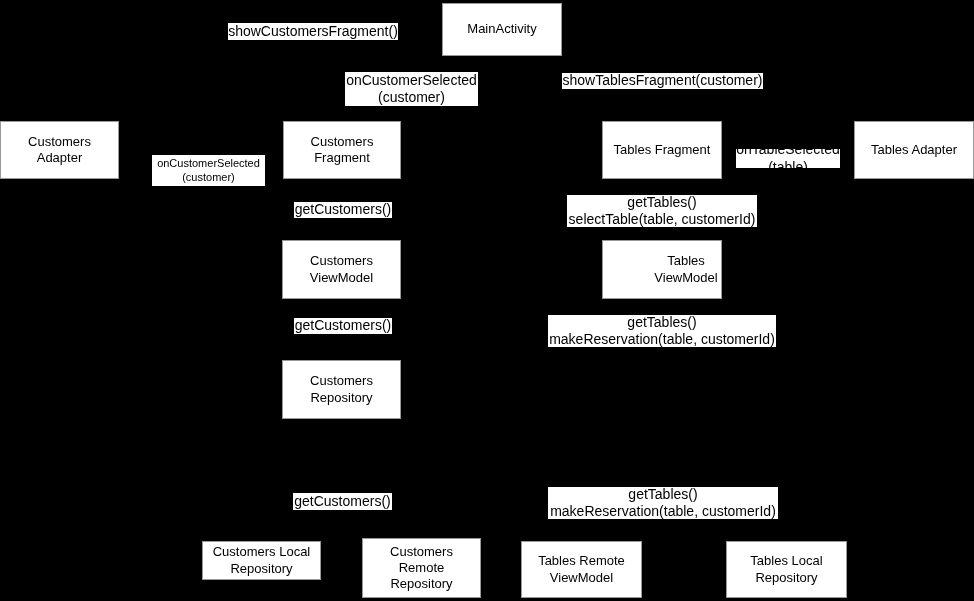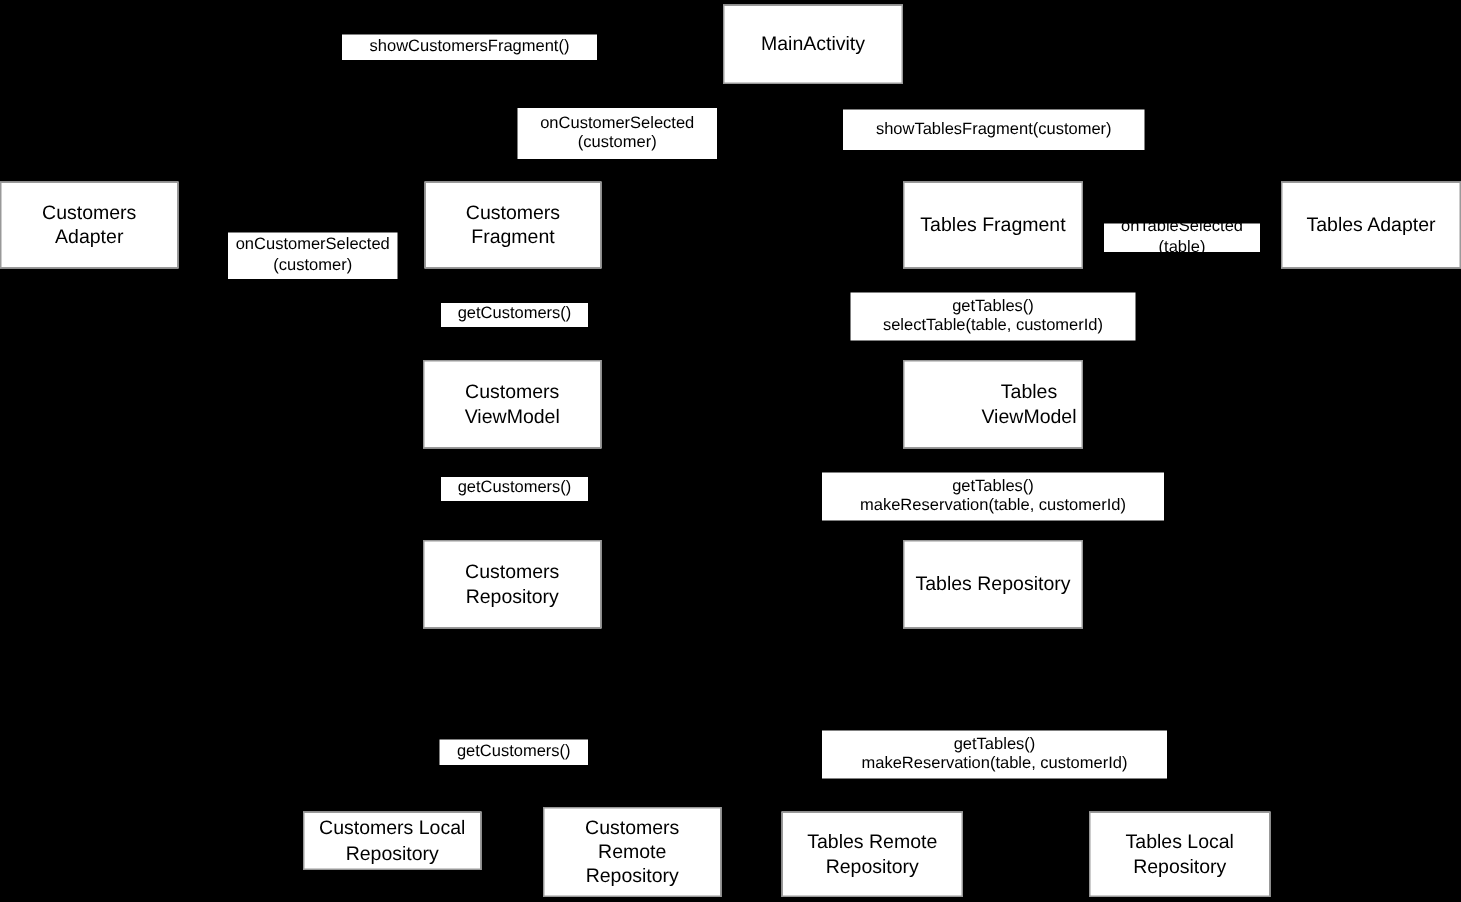--- a/index.html
+++ b/index.html
@@ -31,58 +31,57 @@
   }
   .edge-label {
     position: absolute;
     box-sizing: border-box;
     background: #ffffff;
     color: #000000;
     display: flex;
     align-items: center;
     justify-content: center;
     text-align: center;
-    font-size: 11px;
+    font-size: 14px;
     line-height: 1.22;
     white-space: pre-line;
   }
   .edge-label.small {
     font-size: 11px;
   }
 </style>
 </head>
 <body>
 
 <div id="canvas" style="background: rgb(0, 0, 0);">
-    <div class="node" style="background: rgb(255, 255, 255); border-color: rgb(153, 153, 153); color: rgb(0, 0, 0); left: 442px; top: 3px; width: 120px; height: 53px; margin-left: 40px;">MainActivity</div>
+    <div class="node" style="background: rgb(255, 255, 255); border-color: rgb(153, 153, 153); color: rgb(0, 0, 0); left: 442px; top: 3px; width: 120px; height: 53px;">MainActivity</div>
     <div class="node" style="background: rgb(255, 255, 255); border-color: rgb(153, 153, 153); color: rgb(0, 0, 0); left: 0px; top: 121px; width: 119px; height: 58px;">Customers
 Adapter</div>
     <div class="node" style="background: rgb(255, 255, 255); border-color: rgb(153, 153, 153); color: rgb(0, 0, 0); left: 283px; top: 121px; width: 118px; height: 58px;">Customers
 Fragment</div>
     <div class="node" style="background: rgb(255, 255, 255); border-color: rgb(153, 153, 153); color: rgb(0, 0, 0); left: 602px; top: 121px; width: 120px; height: 58px;">Tables Fragment</div>
     <div class="node" style="background: rgb(255, 255, 255); border-color: rgb(153, 153, 153); color: rgb(0, 0, 0); left: 854px; top: 121px; width: 120px; height: 58px;">Tables Adapter</div>
     <div class="node" style="background: rgb(255, 255, 255); border-color: rgb(153, 153, 153); color: rgb(0, 0, 0); left: 282px; top: 240px; width: 119px; height: 59px;">Customers
 ViewModel</div>
     <div class="node" style="background: rgb(255, 255, 255); border-color: rgb(153, 153, 153); color: rgb(0, 0, 0); left: 602px; top: 240px; width: 120px; height: 59px; padding-left: 48px;">Tables ViewModel</div>
     <div class="node" style="background: rgb(255, 255, 255); border-color: rgb(153, 153, 153); color: rgb(0, 0, 0); left: 282px; top: 360px; width: 119px; height: 59px;">Customers
 Repository</div>
-    <div class="node" style="background: rgb(255, 255, 255); border-color: rgb(153, 153, 153); color: rgb(0, 0, 0); left: 602px; top: 360px; width: 120px; height: 59px;">Tables Repository</div>
     <div class="node" style="background: rgb(255, 255, 255); border-color: rgb(153, 153, 153); color: rgb(0, 0, 0); left: 202px; top: 541px; width: 119px; height: 39px;">Customers Local
 Repository</div>
     <div class="node" style="background: rgb(255, 255, 255); border-color: rgb(153, 153, 153); color: rgb(0, 0, 0); left: 362px; top: 538px; width: 119px; height: 60px;">Customers
 Remote
 Repository</div>
     <div class="node" style="background: rgb(255, 255, 255); border-color: rgb(153, 153, 153); color: rgb(0, 0, 0); left: 521px; top: 541px; width: 121px; height: 57px;">Tables Remote
-Repository</div>
+ViewModel</div>
     <div class="node" style="background: rgb(255, 255, 255); border-color: rgb(153, 153, 153); color: rgb(0, 0, 0); left: 682px; top: 541px; width: 121px; height: 57px; margin-left: 44px;">Tables Local
 Repository</div>
     <div class="edge-label" style="color: rgb(0, 0, 0); left: 228px; top: 23px; width: 170px; height: 17px;">showCustomersFragment()</div>
     <div class="edge-label" style="color: rgb(0, 0, 0); left: 345px; top: 72px; width: 133px; height: 34px;">onCustomerSelected
 (customer)</div>
-    <div class="edge-label" style="color: rgb(0, 0, 0); left: 562px; top: 73px; width: 201px; height: 27px;">showTablesFragment(customer)</div>
+    <div class="edge-label" style="color: rgb(0, 0, 0); left: 562px; top: 73px; width: 201px; height: 16px;">showTablesFragment(customer)</div>
     <div class="edge-label small" style="color: rgb(0, 0, 0); left: 152px; top: 155px; width: 113px; height: 31px;">onCustomerSelected
 (customer)</div>
     <div class="edge-label" style="color: rgb(0, 0, 0); left: 736px; top: 149px; width: 104px; height: 19px;">onTableSelected
 (table)</div>
     <div class="edge-label" style="color: rgb(0, 0, 0); left: 294px; top: 202px; width: 98px; height: 16px;">getCustomers()</div>
     <div class="edge-label" style="color: rgb(0, 0, 0); left: 567px; top: 195px; width: 190px; height: 32px;">getTables()
 selectTable(table, customerId)</div>
     <div class="edge-label" style="color: rgb(0, 0, 0); left: 294px; top: 318px; width: 98px; height: 16px;">getCustomers()</div>
     <div class="edge-label" style="color: rgb(0, 0, 0); left: 548px; top: 315px; width: 228px; height: 32px;">getTables()
 makeReservation(table, customerId)</div>

